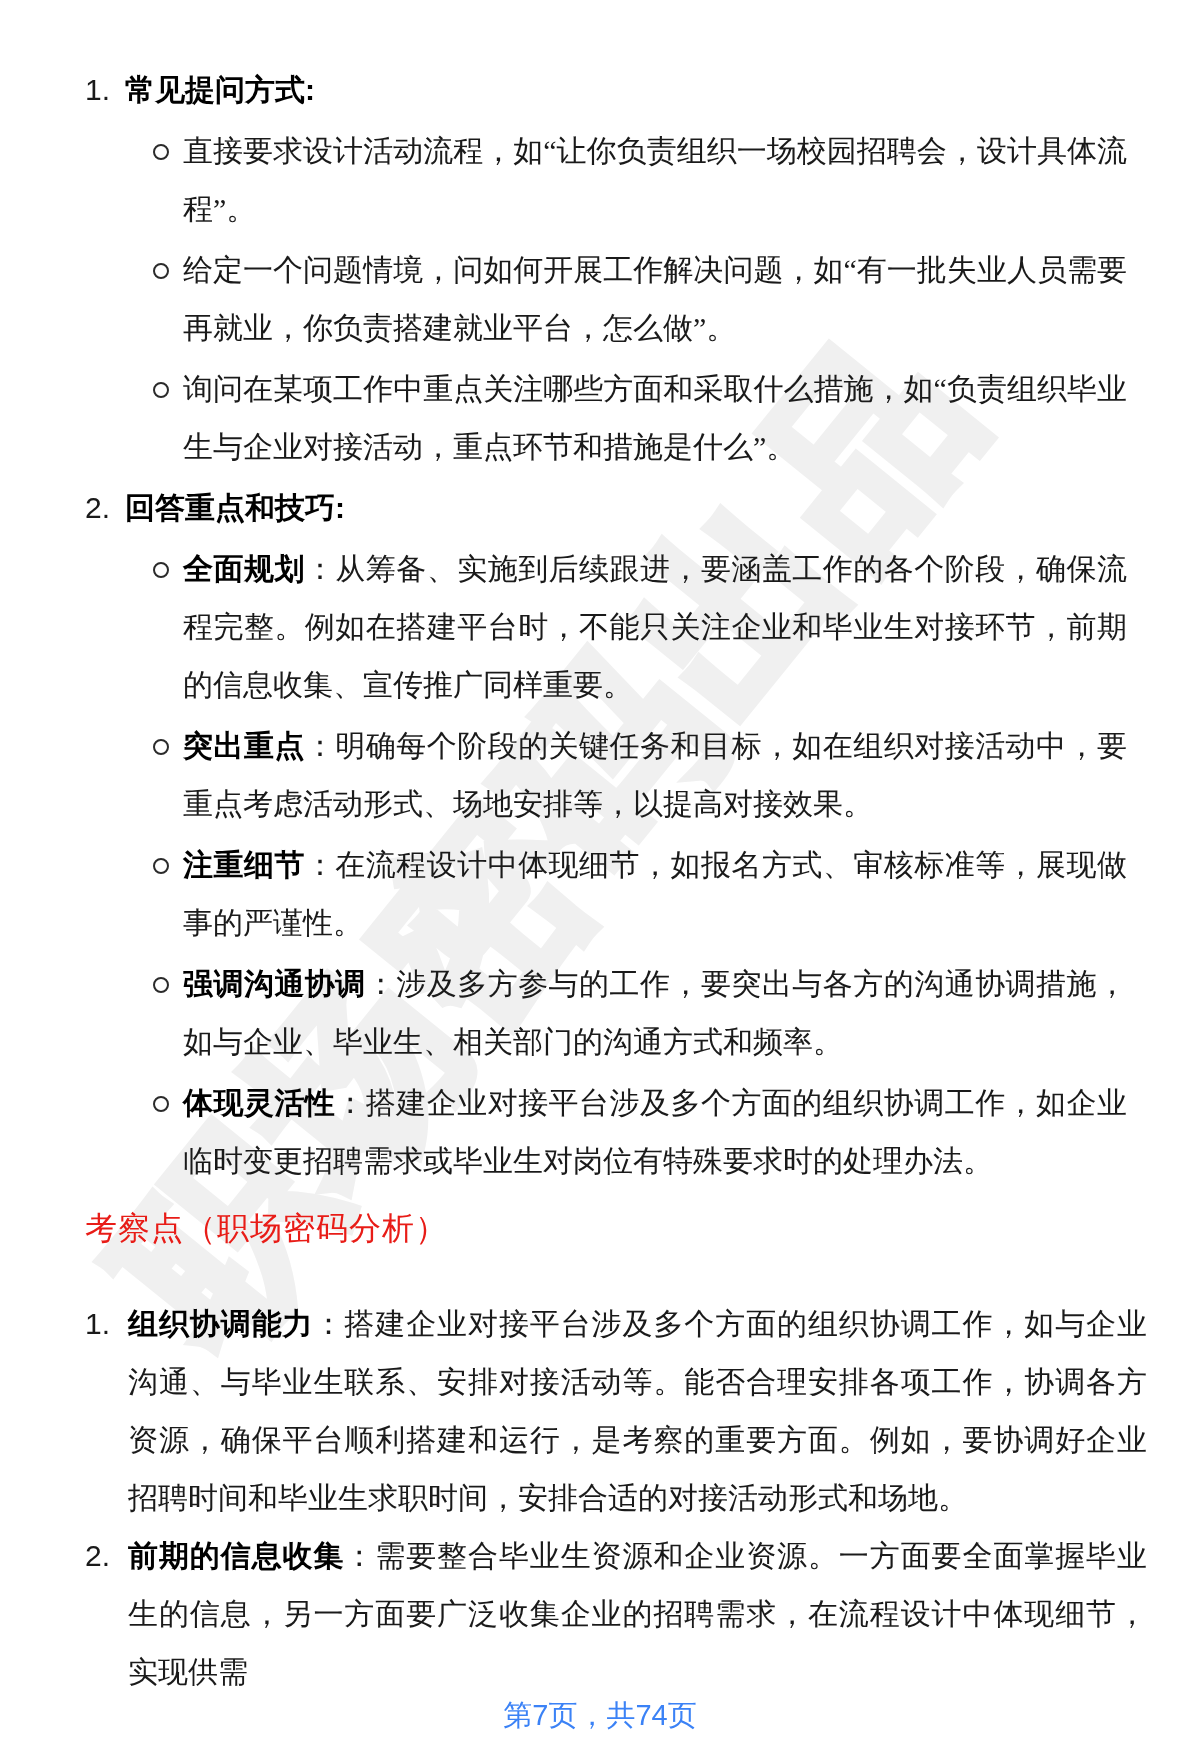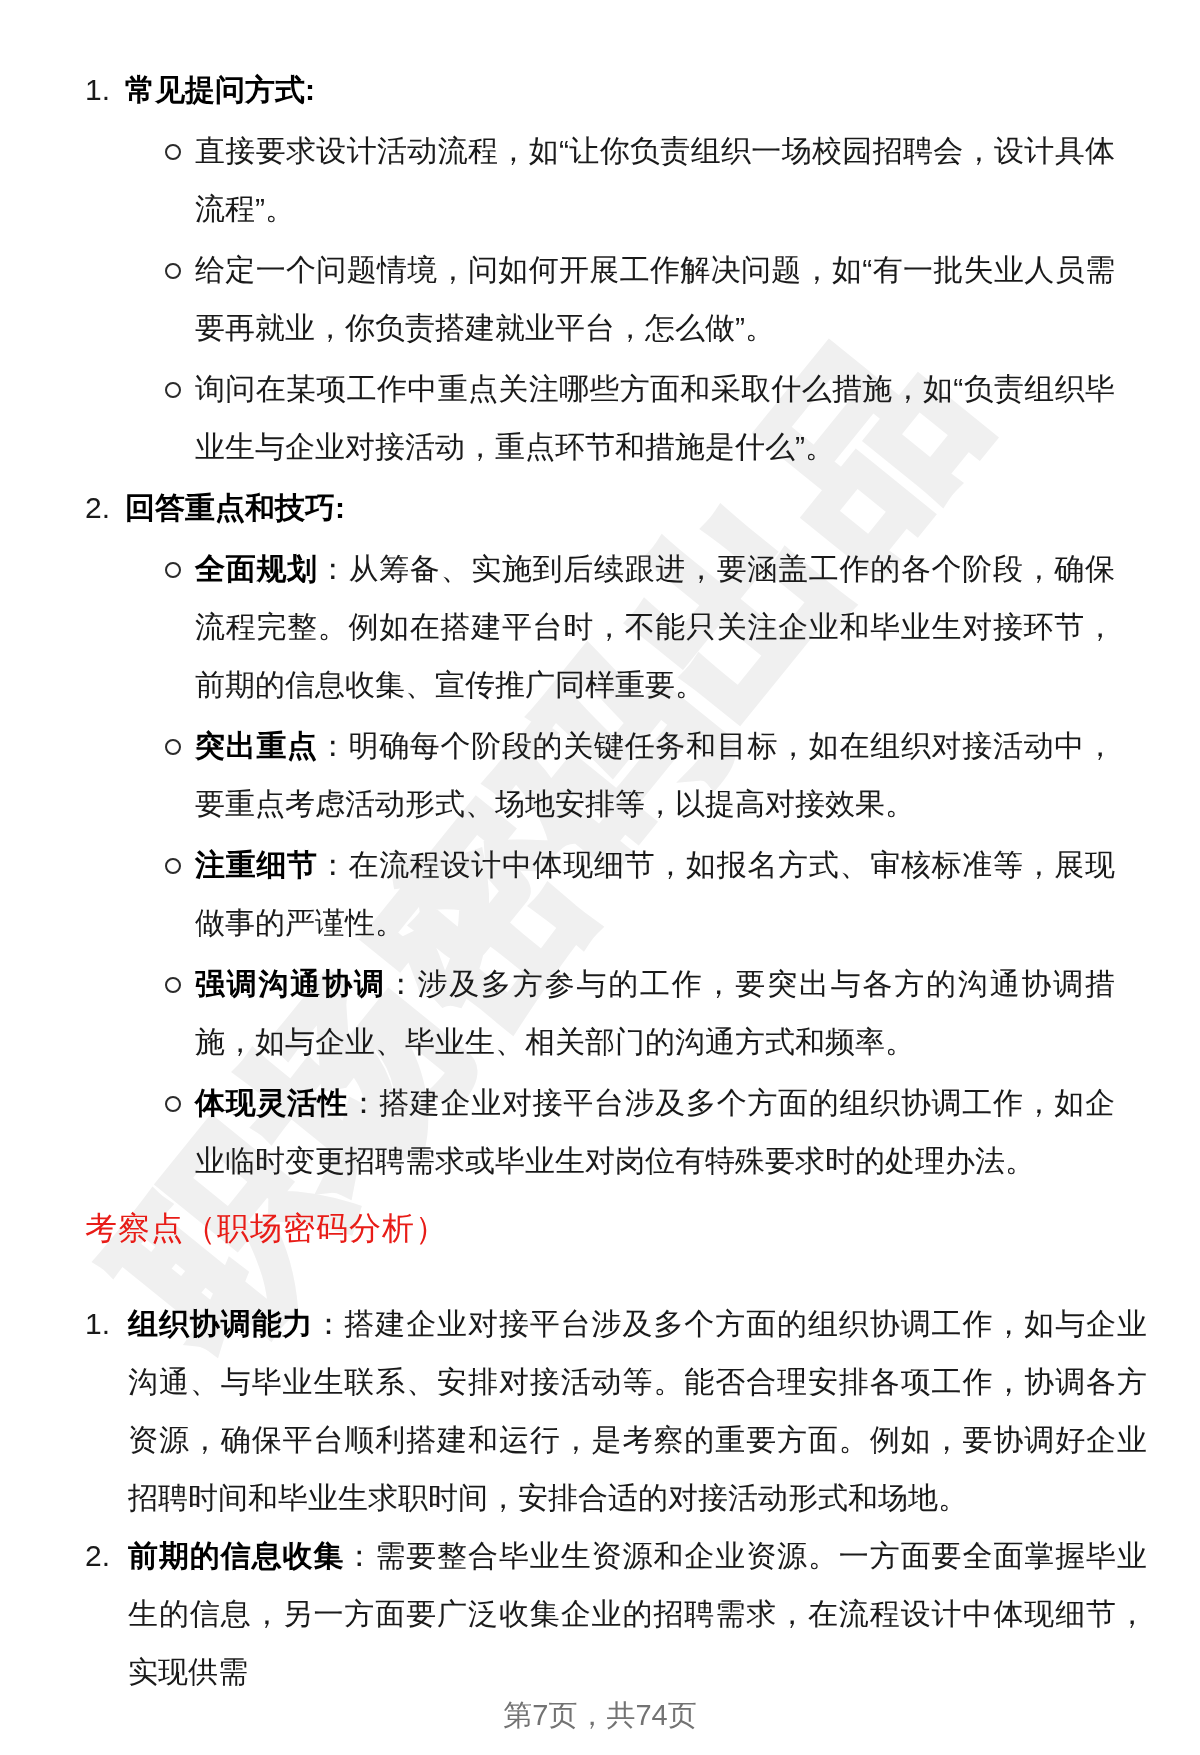--- a/index.html
+++ b/index.html
@@ -41,23 +41,24 @@
     width: 40px;
     font-weight: 400;
     color: #1a1a1a;
   }
   .top-head .title {
     font-weight: 700;
     color: #000000;
   }
   ul.bullets > li {
     position: relative;
-    margin: 3px 12px;
+    margin: 3px 0;
     padding: 0 57px 0 98px;
     text-align: justify;
+    font-family: Liberation Serif, serif;
   }
   ul.bullets > li .circle {
     position: absolute;
     left: 68px;
     top: 22px;
     width: 12px;
     height: 12px;
     border: 2px solid #2b2b2b;
     border-radius: 50%;
     background: transparent;
@@ -86,21 +87,21 @@
     font-weight: 400;
     color: #1a1a1a;
   }
   .footer {
     position: absolute;
     left: 0;
     top: 1686px;
     width: 1200px;
     text-align: center;
     font-size: 29px;
-    color: #737373;
+    color: #3b82f6;
   }
 </style>
 </head>
 <body>
 
 <div class="page">
 
   <svg class="watermark-layer" width="1200" height="1755" viewBox="0 0 1200 1755" aria-hidden="true">
     <text x="600" y="880" transform="rotate(-51 600 880)" text-anchor="middle" font-size="195" letter-spacing="8" fill="none" stroke="#f0f0f0" stroke-width="11">职场密码出品</text>
   </svg>

